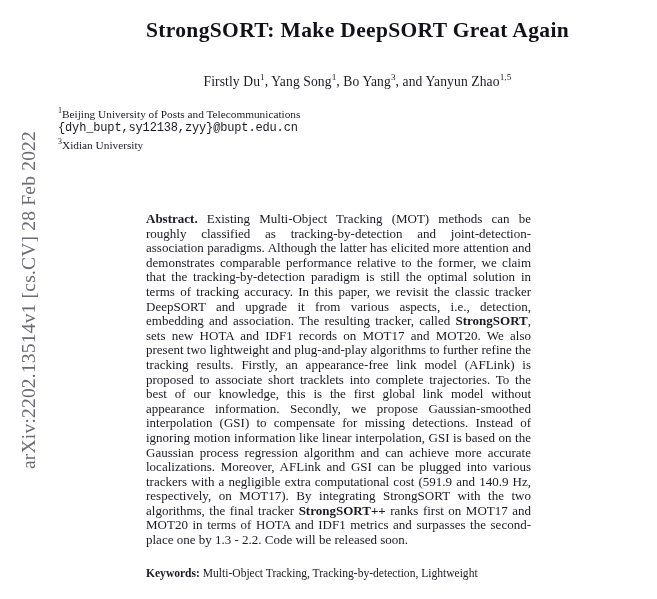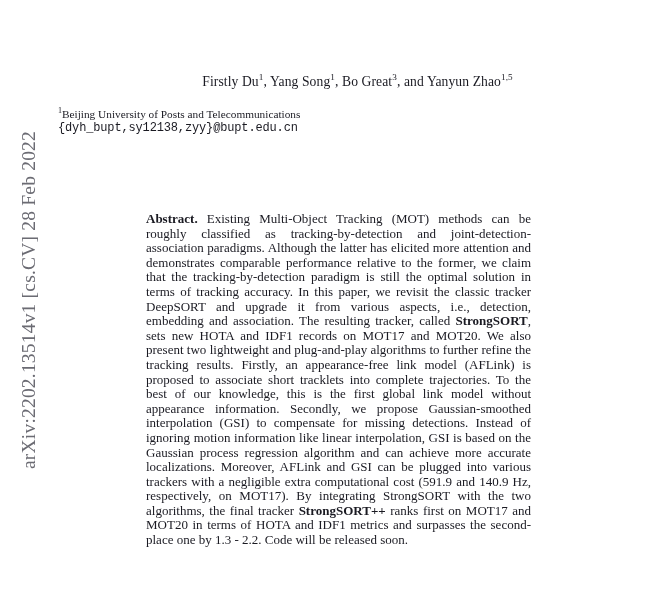--- a/index.html
+++ b/index.html
@@ -116,28 +116,33 @@
 </style>
 </head>
 <body>
 
 <div id="arxiv-stamp">
   <div class="stamp-text">arXiv:2202.13514v1  [cs.CV]  28 Feb 2022</div>
 </div>
 
 <div id="paper">
 
+  <div id="title">StrongSORT: Make DeepSORT Great Again</div>
 
   <div id="authors">
-    <span>Firstly Du</span><sup>1</sup><span>, </span><span>Yang Song</span><sup>1</sup><span>, </span><span>Bo Great</span><sup>3</sup><span>, and </span><span>Yanyun Zhao</span><sup>1,5</sup>
+    <span>Firstly Du</span><sup>1</sup><span>, </span><span>Yang Song</span><sup>1</sup><span>, </span><span>Bo Yang</span><sup>3</sup><span>, and </span><span>Yanyun Zhao</span><sup>1,5</sup>
   </div>
 
   <div id="affiliations">
     <span class="aff-line"><sup>1</sup><span>Beijing University of Posts and Telecommunications</span></span>
     <span class="aff-line mono">{dyh_bupt,sy12138,zyy}@bupt.edu.cn</span>
+    <span class="aff-line"><sup>3</sup><span>Xidian University</span></span>
   </div>
 
   <div id="abstract-block">
     <div id="abstract-body"><span class="lead">Abstract.</span><span> Existing Multi-Object Tracking (MOT) methods can be roughly classified as tracking-by-detection and joint-detection-association paradigms. Although the latter has elicited more attention and demonstrates comparable performance relative to the former, we claim that the tracking-by-detection paradigm is still the optimal solution in terms of tracking accuracy. In this paper, we revisit the classic tracker DeepSORT and upgrade it from various aspects, i.e., detection, embedding and association. The resulting tracker, called </span><b>StrongSORT</b><span>, sets new HOTA and IDF1 records on MOT17 and MOT20. We also present two lightweight and plug-and-play algorithms to further refine the tracking results. Firstly, an appearance-free link model (AFLink) is proposed to associate short tracklets into complete trajectories. To the best of our knowledge, this is the first global link model without appearance information. Secondly, we propose Gaussian-smoothed interpolation (GSI) to compensate for missing detections. Instead of ignoring motion information like linear interpolation, GSI is based on the Gaussian process regression algorithm and can achieve more accurate localizations. Moreover, AFLink and GSI can be plugged into various trackers with a negligible extra computational cost (591.9 and 140.9 Hz, respectively, on MOT17). By integrating StrongSORT with the two algorithms, the final tracker </span><b>StrongSORT++</b><span> ranks first on MOT17 and MOT20 in terms of HOTA and IDF1 metrics and surpasses the second-place one by 1.3 - 2.2. Code will be released soon.</span></div>
   </div>
 
+  <div id="keywords-block">
+    <span class="kw-label">Keywords:</span><span> Multi-Object Tracking, Tracking-by-detection, Lightweight</span>
+  </div>
 
 </div>
 
 </body></html>

